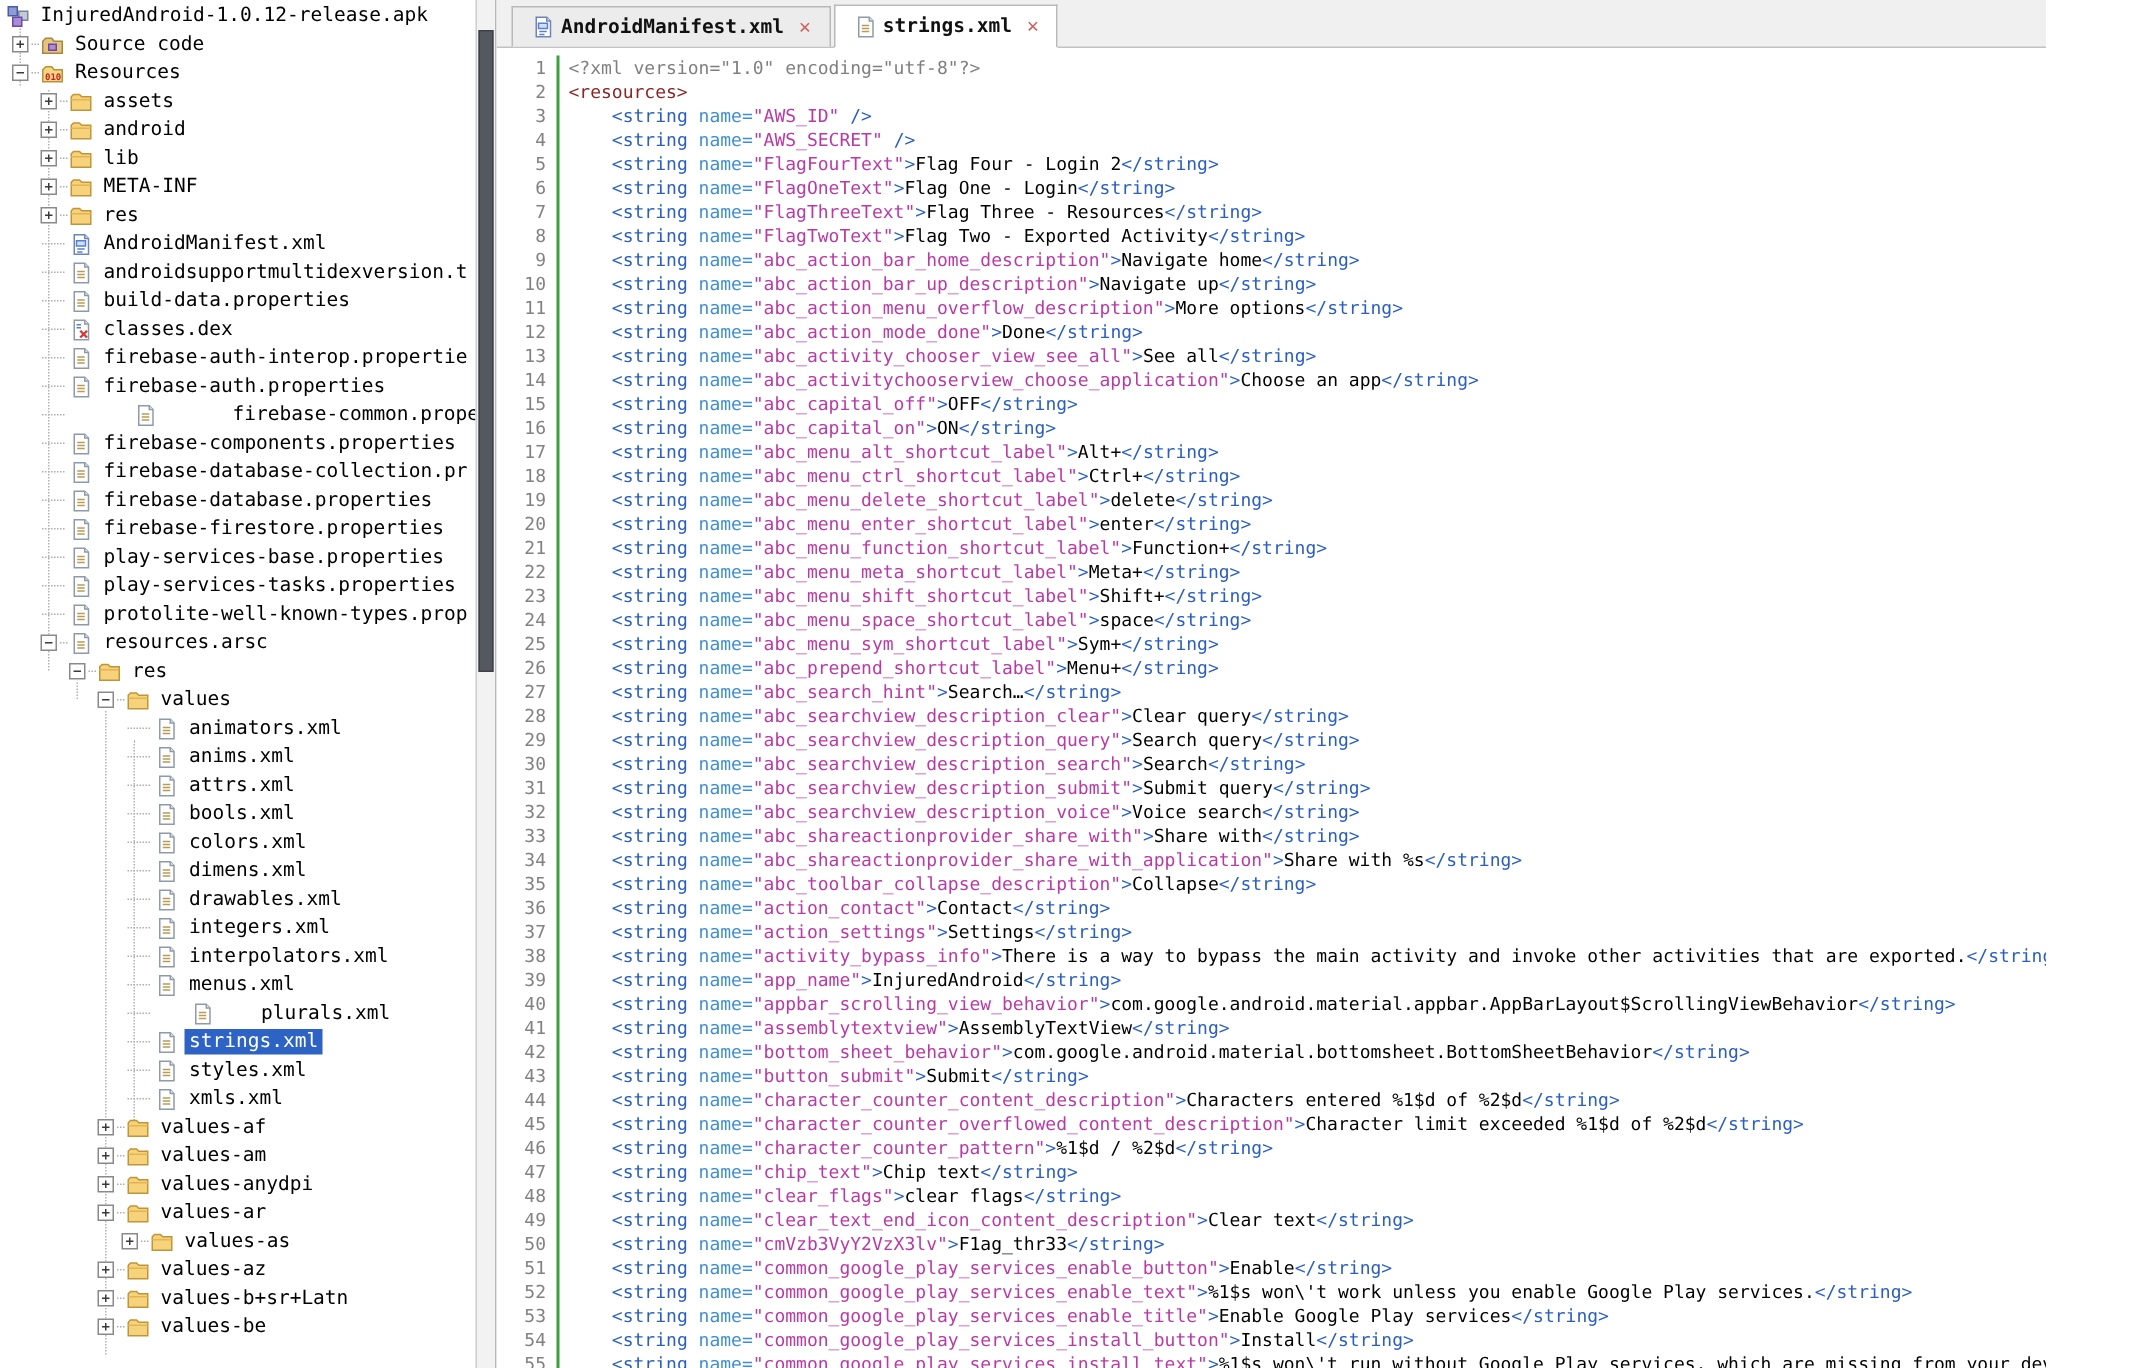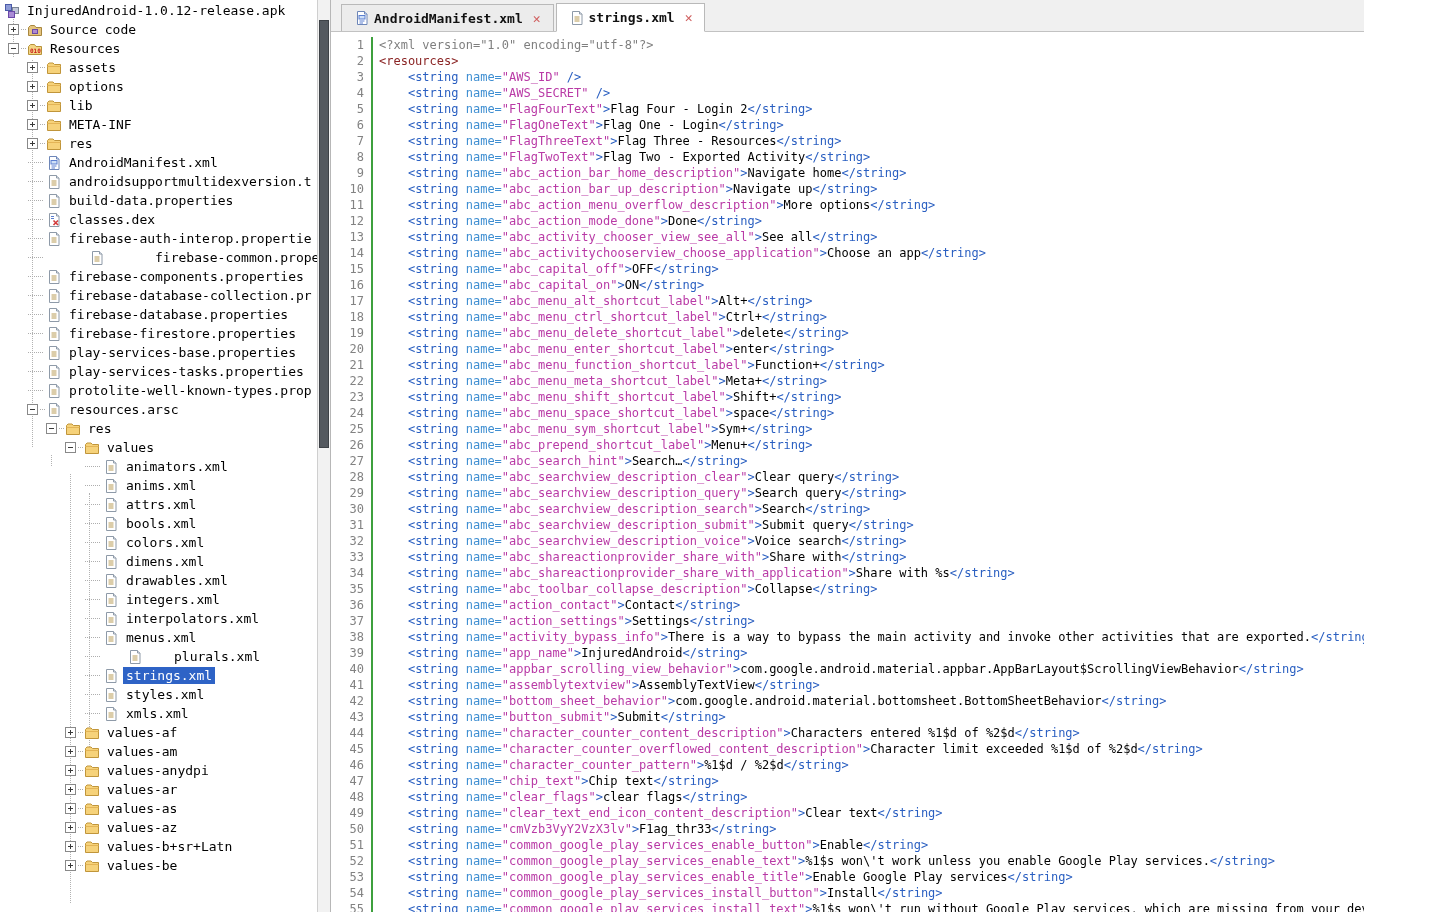--- a/index.html
+++ b/index.html
@@ -118,21 +118,21 @@
         </div>
         <div class="trow" style="padding-left: 27px;">
           <div class="exp plus"></div>
           <span class="conn"></span>
           <span class="ticon">
             <svg width="16" height="16" viewBox="0 0 16 16">
               <path d="M1.5 13.5 v-9 l1.5 -1.5 h4 l1.5 1.5 h6 v9 z" fill="#f6d27a" stroke="#c0953a"></path>
               <path d="M1.5 6.5 h13" stroke="#e3b456" fill="none"></path>
             </svg>
           </span>
-          <span class="tlabel">options</span>
+          <span class="tlabel">android</span>
         </div>
         <div class="trow" style="padding-left: 27px;">
           <div class="exp plus"></div>
           <span class="conn"></span>
           <span class="ticon">
             <svg width="16" height="16" viewBox="0 0 16 16">
               <path d="M1.5 13.5 v-9 l1.5 -1.5 h4 l1.5 1.5 h6 v9 z" fill="#f6d27a" stroke="#c0953a"></path>
               <path d="M1.5 6.5 h13" stroke="#e3b456" fill="none"></path>
             </svg>
           </span>
@@ -210,20 +210,31 @@
           <div class="sp dot"></div>
           <span class="ticon">
             <svg width="16" height="16" viewBox="0 0 16 16">
               <path d="M3.5 1.5 h7 l2.5 2.5 v10.5 h-9.5 z" fill="#ffffff" stroke="#8e9aa8"></path>
               <path d="M10.5 1.5 v2.5 h2.5" fill="#e9eef4" stroke="#8e9aa8"></path>
               <path d="M5.5 7 h5 M5.5 9 h5 M5.5 11 h5" stroke="#b89b55" fill="none"></path>
             </svg>
           </span>
           <span class="tlabel">firebase-auth-interop.propertie</span>
         </div>
+        <div class="trow" style="padding-left: 27px;">
+          <div class="sp dot"></div>
+          <span class="ticon">
+            <svg width="16" height="16" viewBox="0 0 16 16">
+              <path d="M3.5 1.5 h7 l2.5 2.5 v10.5 h-9.5 z" fill="#ffffff" stroke="#8e9aa8"></path>
+              <path d="M10.5 1.5 v2.5 h2.5" fill="#e9eef4" stroke="#8e9aa8"></path>
+              <path d="M5.5 7 h5 M5.5 9 h5 M5.5 11 h5" stroke="#b89b55" fill="none"></path>
+            </svg>
+          </span>
+          <span class="tlabel">firebase-auth.properties</span>
+        </div>
         <div class="trow" style="padding-left: 27px; gap: 43px;">
           <div class="sp dot"></div>
           <span class="ticon">
             <svg width="16" height="16" viewBox="0 0 16 16">
               <path d="M3.5 1.5 h7 l2.5 2.5 v10.5 h-9.5 z" fill="#ffffff" stroke="#8e9aa8"></path>
               <path d="M10.5 1.5 v2.5 h2.5" fill="#e9eef4" stroke="#8e9aa8"></path>
               <path d="M5.5 7 h5 M5.5 9 h5 M5.5 11 h5" stroke="#b89b55" fill="none"></path>
             </svg>
           </span>
           <span class="tlabel">firebase-common.properties</span>
@@ -530,21 +541,21 @@
           <div class="exp plus"></div>
           <span class="conn"></span>
           <span class="ticon">
             <svg width="16" height="16" viewBox="0 0 16 16">
               <path d="M1.5 13.5 v-9 l1.5 -1.5 h4 l1.5 1.5 h6 v9 z" fill="#f6d27a" stroke="#c0953a"></path>
               <path d="M1.5 6.5 h13" stroke="#e3b456" fill="none"></path>
             </svg>
           </span>
           <span class="tlabel">values-ar</span>
         </div>
-        <div class="trow" style="padding-left: 65px;">
+        <div class="trow" style="padding-left: 65px; margin-left: 16px;">
           <div class="exp plus"></div>
           <span class="conn"></span>
           <span class="ticon">
             <svg width="16" height="16" viewBox="0 0 16 16">
               <path d="M1.5 13.5 v-9 l1.5 -1.5 h4 l1.5 1.5 h6 v9 z" fill="#f6d27a" stroke="#c0953a"></path>
               <path d="M1.5 6.5 h13" stroke="#e3b456" fill="none"></path>
             </svg>
           </span>
           <span class="tlabel">values-as</span>
         </div>

